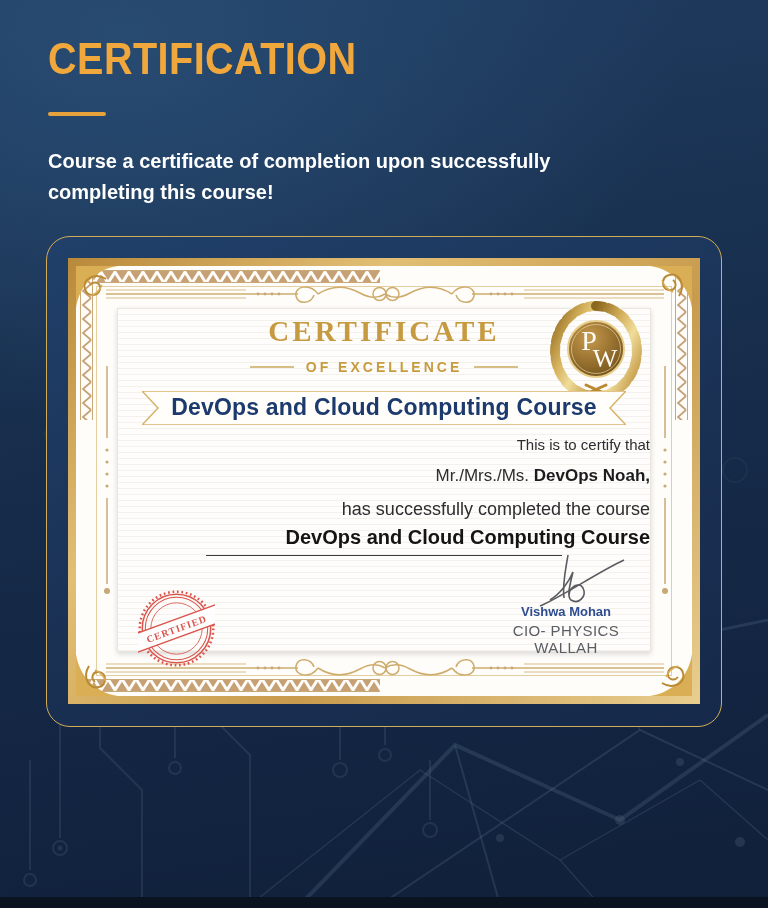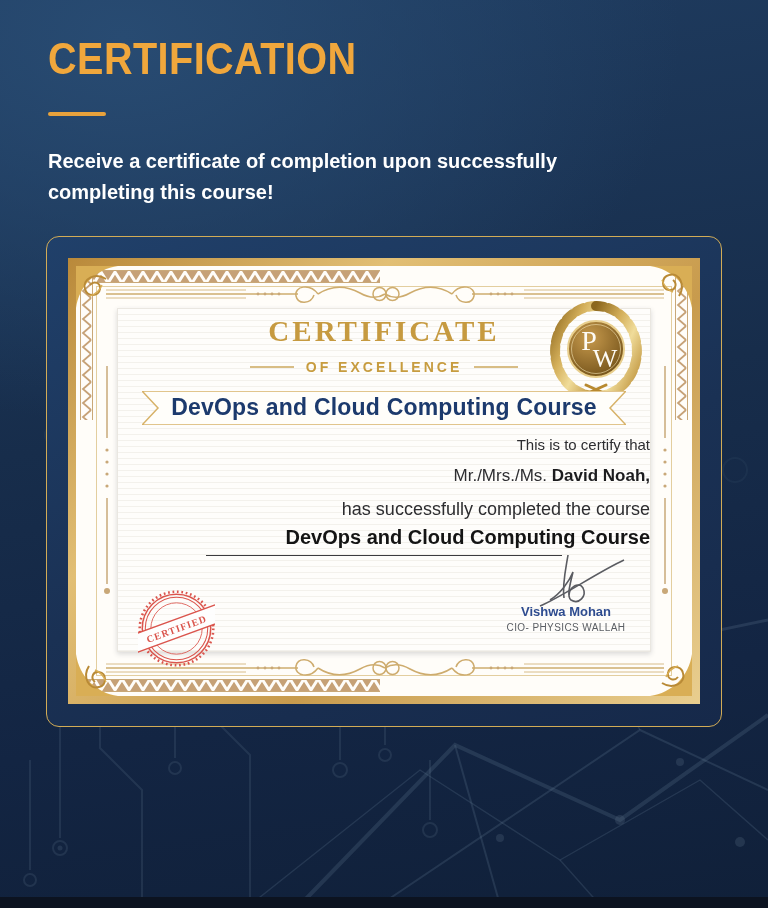--- a/index.html
+++ b/index.html
@@ -19,21 +19,21 @@
     transform:scaleX(.88); transform-origin:left center; white-space:nowrap; }
 
   .title-dash { position:absolute; left:48px; top:112px; width:58px; height:4px;
     background:#E8A23C; border-radius:2px; }
 
   .page-subtitle { position:absolute; left:48px; top:146px; width:610px;
     color:#FFFFFF; font-size:20px; font-weight:700; line-height:1.55; }
 
   
   .card { position:absolute; left:46px; top:236px; width:676px; height:491px;
-    border:1.5px solid #D2AC56; border-radius:13px;
+    border:1.5px solid #D2AC56; border-radius:24px;
     background:linear-gradient(160deg,#20406a 0%, #1a3154 55%, #16294a 100%); }
 
   .cert-frame { position:absolute; left:21px; top:21px; right:21px; bottom:22px;
     background:linear-gradient(135deg,#b9893a 0%,#e2bf75 30%,#c89b4d 62%,#e9ce8f 100%); }
 
   .cert-white { position:absolute; inset:8px; background:#fffdf9; }
 
   .zz { position:absolute; }
   .zz-top    { left:4px; right:4px; top:4px;    height:13px; }
   .zz-bottom { left:4px; right:4px; bottom:4px; height:13px; }
@@ -82,21 +82,21 @@
   .completed-line { top:190px; font-size:18px; }
   .course-line    { top:217px; font-size:20px; font-weight:700; color:#141414; }
   .course-underline { position:absolute; top:246px; left:88px; width:356px;
     border-top:1.5px solid #3c3c40; }
 
   .stamp { position:absolute; left:20px; top:281px; width:77px; height:77px; opacity:.92; }
 
   .sig-block { position:absolute; right:10px; top:245px; width:148px; text-align:center; }
   .sig-scribble { display:block; margin:0 auto -4px; transform:translateX(16px); }
   .signer-name { font-size:13px; font-weight:700; color:#2E4C90; }
-  .signer-role { margin-top:3px; font-size:10px; letter-spacing:.4px; color:#5A5E64; }
+  .signer-role { margin-top:3px; font-size:15px; letter-spacing:.4px; color:#5A5E64; }
 
   .bottom-strip { position:absolute; left:0; right:0; bottom:0; height:11px; background:#0C1320; }
 </style>
 </head>
 <body>
 
 <div class="page">
 
   <svg class="bg-circuit" width="768" height="908" viewBox="0 0 768 908" fill="none">
     <g stroke="#5A7189" stroke-opacity="0.22" stroke-width="2">
@@ -152,21 +152,21 @@
       </linearGradient>
       <radialGradient id="br" cx="38%" cy="30%" r="75%">
         <stop offset="0" stop-color="#C79A4D"></stop>
           <stop offset="1" stop-color="#74531A"></stop>
       </radialGradient>
     </defs>
   </svg>
 
   <h1 class="page-title">CERTIFICATION</h1>
   <div class="title-dash"></div>
-  <p class="page-subtitle">Receive a certificate of completion upon successfully completing this course!</p>
+  <p class="page-subtitle">Course a certificate of completion upon successfully completing this course!</p>
 
   <div class="card">
     <div class="cert-frame">
       <div class="cert-white">
 
         <svg class="zz zz-top" preserveAspectRatio="none">
           <rect width="100%" height="100%" fill="url(#pzz-h)"></rect>
           <rect x="0" y="0" width="100%" height="1" fill="#C9A878"></rect>
             <rect x="0" y="12" width="100%" height="1" fill="#C9A878"></rect>
         </svg>
@@ -303,21 +303,21 @@
 
           <div class="banner">
             <svg class="rib" viewBox="0 0 484 34" preserveAspectRatio="none">
               <path d="M0,0 L484,0 L468,17 L484,34 L0,34 L16,17 Z" fill="#FFFEFA" stroke="#D7B268" stroke-width="1.5"></path>
             </svg>
             <div class="banner-text">DevOps and Cloud Computing Course</div>
           </div>
 
           <div class="line certify-line">This is to certify that</div>
 
-          <div class="line name-line"><span>Mr./Mrs./Ms. </span><b>David Noah,</b></div>
+          <div class="line name-line"><span>Mr./Mrs./Ms. </span><b>DevOps Noah,</b></div>
 
           <div class="line completed-line">has successfully completed the course</div>
 
           <div class="line course-line">DevOps and Cloud Computing Course</div>
           <div class="course-underline"></div>
 
           <svg class="stamp" viewBox="0 0 90 90">
             <circle cx="45" cy="45" r="43" fill="none" stroke="#D8473F" stroke-width="3" stroke-dasharray="2 3.2"></circle>
             <circle cx="45" cy="45" r="40" fill="none" stroke="#D8473F" stroke-width="1.8"></circle>
             <circle cx="45" cy="45" r="36.5" fill="none" stroke="#D8473F" stroke-width="1.2"></circle>

